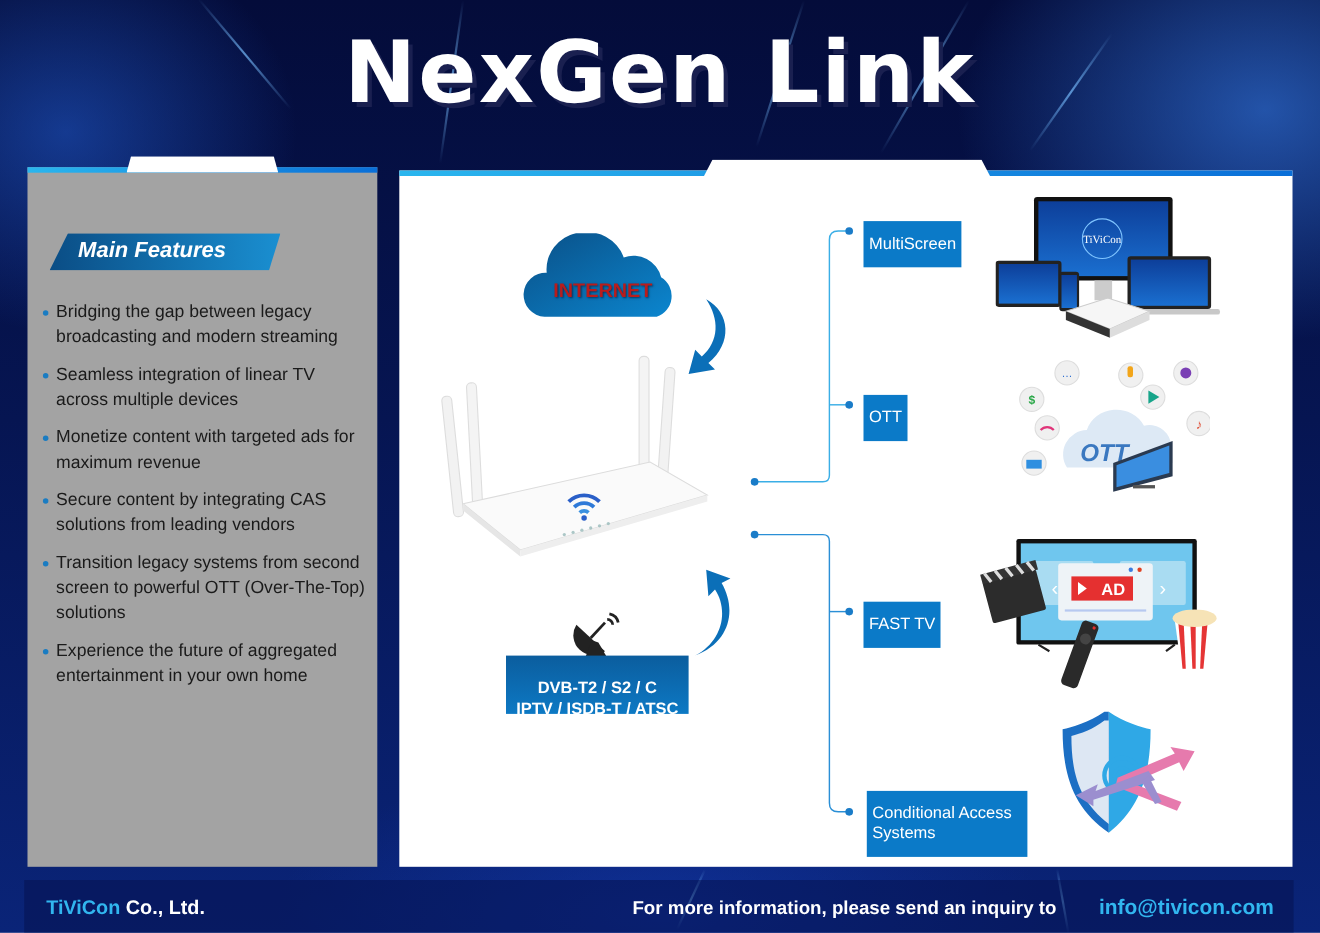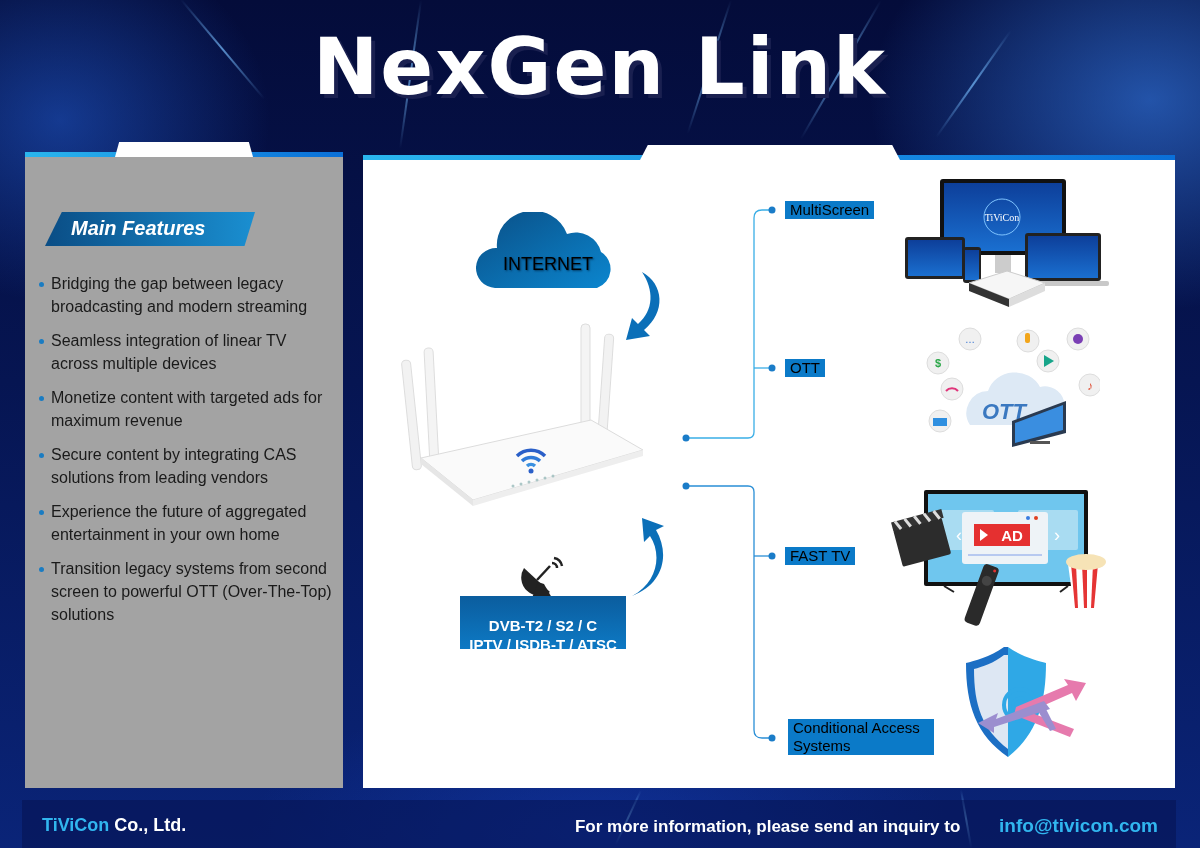--- a/index.html
+++ b/index.html
@@ -50,37 +50,37 @@
   .feature-list li::before {
     content: ""; position: absolute; left: 2px; top: 10px; width: 5px; height: 5px; border-radius: 50%; background: #1a7cc2;
   }
 
   
   .panel-right {
     position: absolute; left: 363px; top: 155px; width: 812px; height: 633px; background: #fff;
   }
 
   .cloud { position: absolute; left: 475px; top: 212px; width: 146px; height: 78px; }
-  .cloud-label { position: absolute; left: 475px; top: 254px; width: 146px; text-align: center; font-size: 18px; font-weight: normal; color: #000000; text-shadow: 1px 1px 2px #03365e; }
+  .cloud-label { position: absolute; left: 475px; top: 254px; width: 146px; text-align: center; font-size: 18px; font-weight: bold; color: #b91c1c; text-shadow: 1px 1px 2px #03365e; }
 
   .router { position: absolute; left: 395px; top: 320px; width: 250px; height: 190px; }
 
   .sat-box {
     position: absolute; left: 460px; top: 596px; width: 166px; height: 53px;
     background: linear-gradient(180deg, #0b5d9e, #0d79c4);
     color: #fff; text-align: center; font-size: 15px; font-weight: bold; line-height: 19px; padding-top: 20px;
   }
   .sat-icon { position: absolute; left: 518px; top: 554px; width: 50px; height: 46px; }
 
   .arrow-svg { position: absolute; }
 
   .connectors { position: absolute; left: 680px; top: 200px; width: 110px; height: 560px; }
 
   .svc-label {
-    position: absolute; background: #0b7ac8; color: #000000; font-size: 15px; line-height: 18px; padding: 0 5px;
+    position: absolute; background: #0b7ac8; color: #ffffff; font-size: 15px; line-height: 18px; padding: 12px 5px;
   }
 
   .illus { position: absolute; }
 
   
   .footer {
     position: absolute; left: 22px; top: 800px; width: 1154px; height: 48px;
     background: rgba(6,18,80,0.55);
   }
   .footer-company { position: absolute; left: 20px; top: 15px; font-size: 18px; font-weight: bold; color: #fff; }
@@ -107,22 +107,22 @@
   <div class="topbar" style="left:0;width:318px;"></div>
   <div class="tab-notch" style="left:90px;width:138px;"></div>
   <div class="features-badge">
     <span>Main Features</span>
   </div>
   <ul class="feature-list">
     <li>Bridging the gap between legacy broadcasting and modern streaming</li>
     <li>Seamless integration of linear TV across multiple devices</li>
     <li>Monetize content with targeted ads for maximum revenue</li>
     <li>Secure content by integrating CAS solutions from leading vendors</li>
+    <li>Transition legacy systems from second screen to powerful OTT (Over-The-Top) solutions</li>
     <li>Experience the future of aggregated entertainment in your own home</li>
-    <li>Transition legacy systems from second screen to powerful OTT (Over-The-Top) solutions</li>
   </ul>
 </section>
 
 <section class="panel-right">
   <div class="topbar" style="left:0;width:812px;"></div>
   <div class="tab-notch" style="left:277px;width:260px;"></div>
 </section>
 
 <svg class="cloud" viewBox="0 0 146 78">
   <defs>

